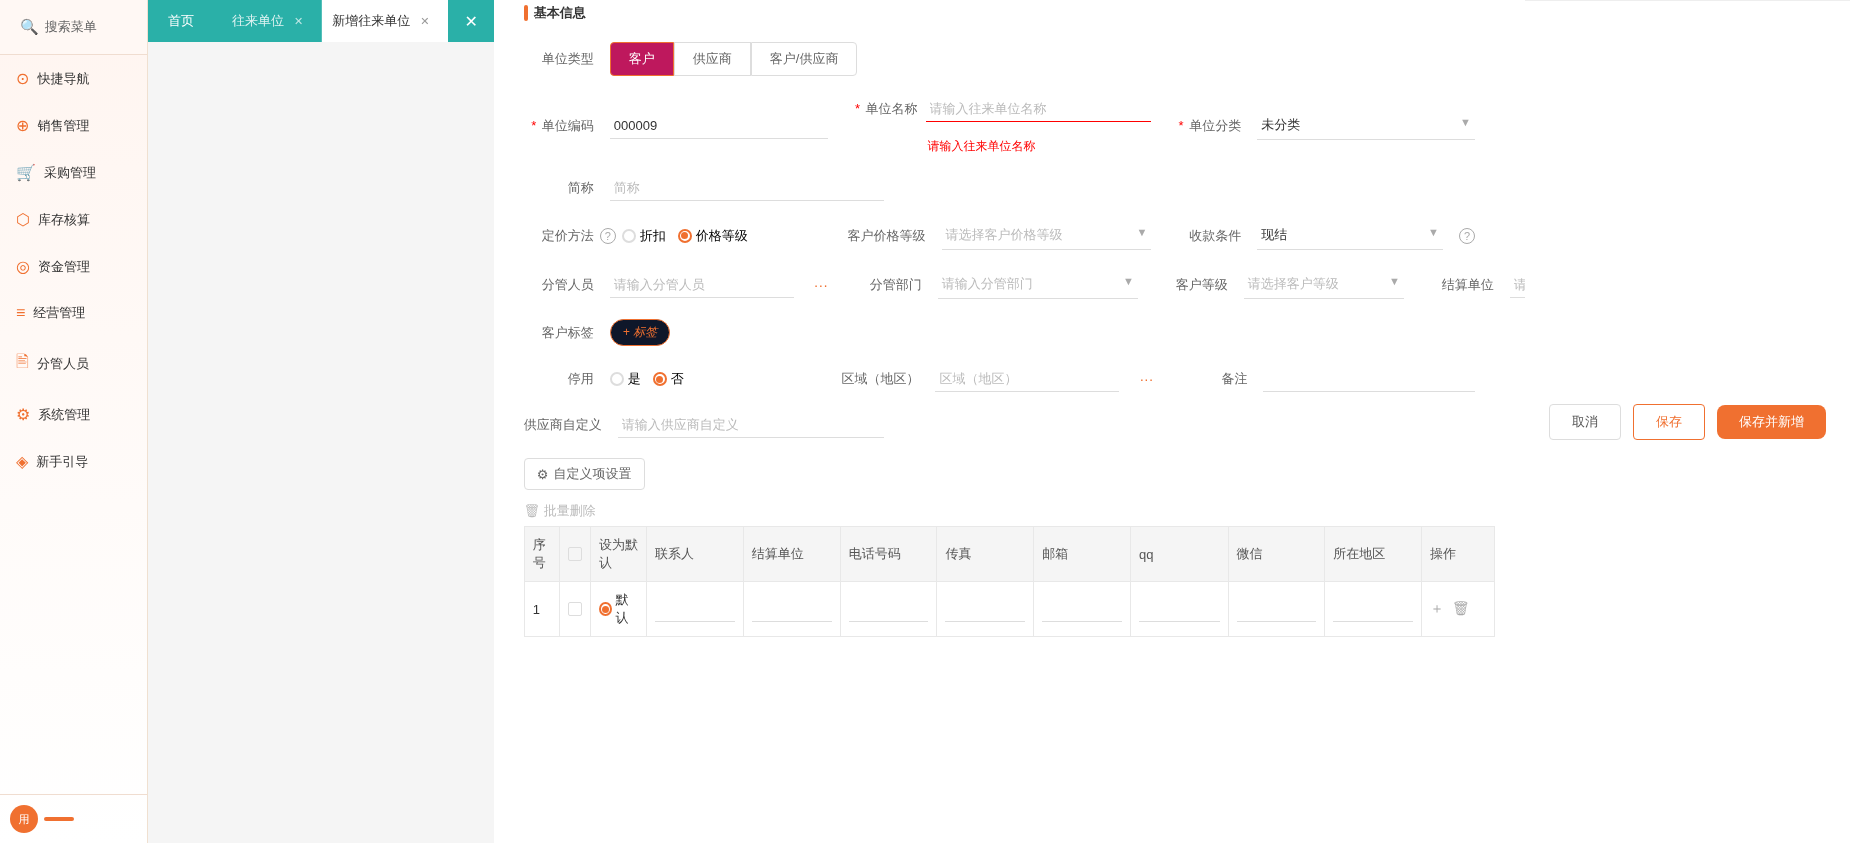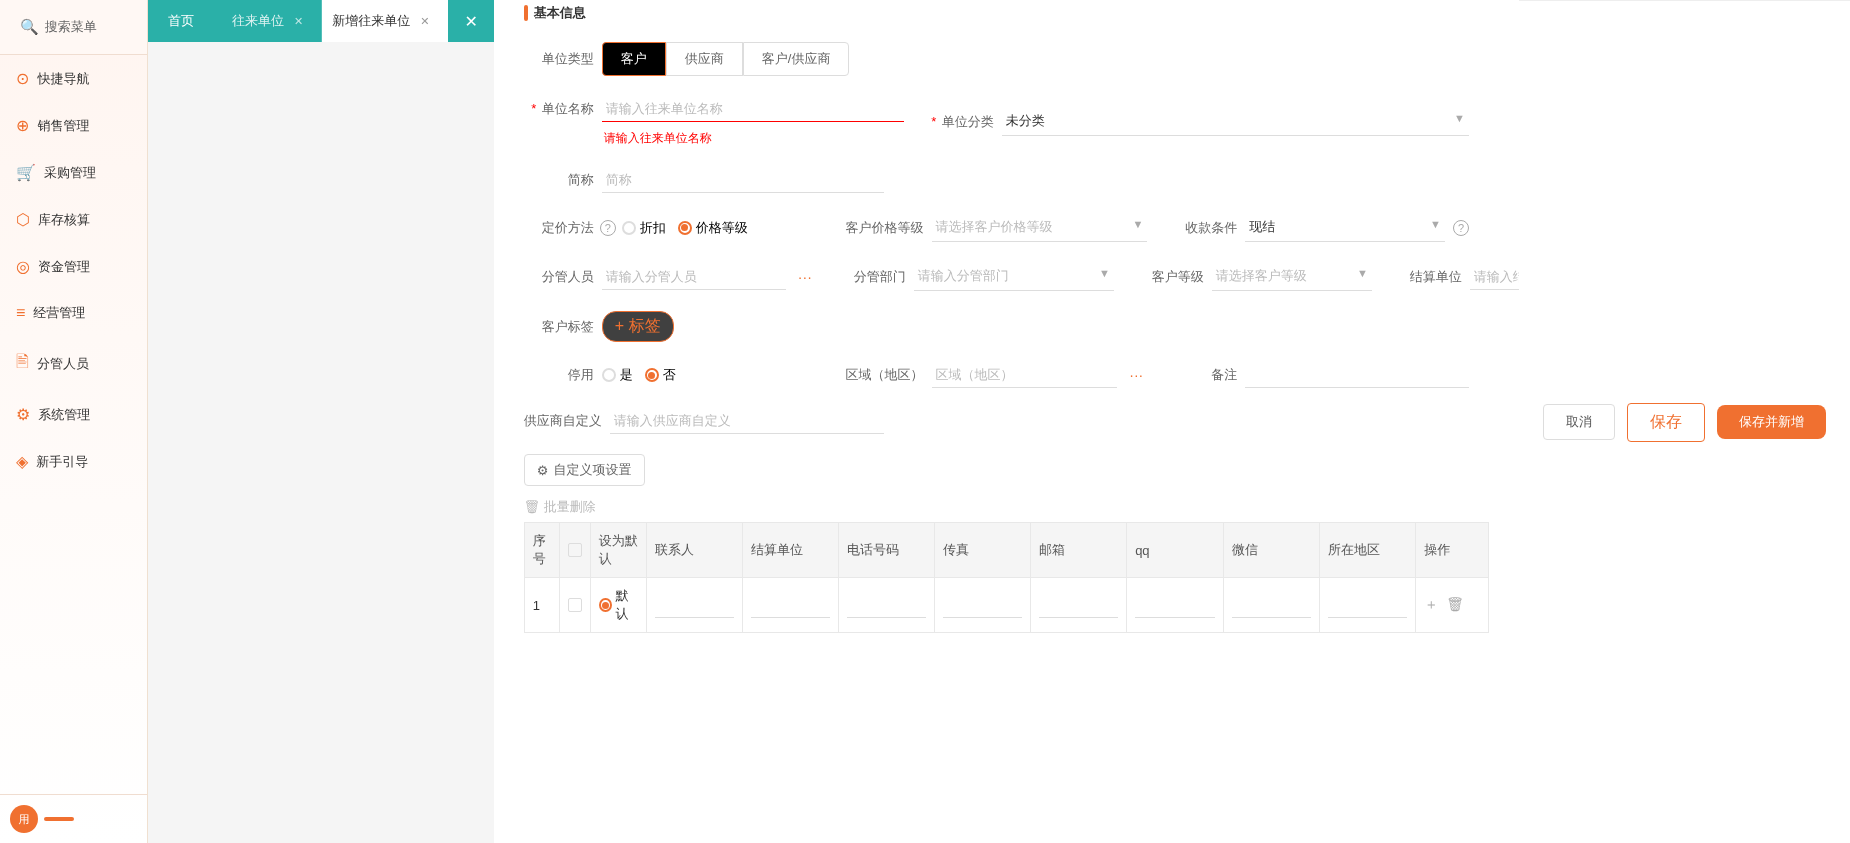--- a/index.html
+++ b/index.html
@@ -130,21 +130,21 @@
     .form-row {
       display: flex;
       align-items: center;
       margin-bottom: 20px;
       gap: 0;
     }
     .form-group {
       display: flex;
       align-items: center;
       flex: 1;
-      gap: 8px;
+      gap: 16px;
       padding-right: 20px;
     }
     .form-label {
       color: #666;
       white-space: nowrap;
       min-width: 70px;
       text-align: right;
     }
     .required-star {
       color: red;
@@ -187,21 +187,21 @@
     }
     .type-btn {
       padding: 7px 18px;
       border: 1px solid #ddd;
       cursor: pointer;
       font-size: 13px;
       color: #666;
       background: white;
     }
     .type-btn.active {
-      background: #000000;
+      background: #be185d;
       color: white;
       border-color: #f07030;
     }
     .type-btn:first-child { border-radius: 4px 0 0 4px; }
     .type-btn:last-child { border-radius: 0 4px 4px 0; }
 
     
     .radio-group {
       display: flex;
       align-items: center;
@@ -232,22 +232,23 @@
     
     .tag-btn {
       display: flex;
       align-items: center;
       gap: 4px;
       padding: 4px 12px;
       border: 1px solid #f07030;
       border-radius: 14px;
       color: #f07030;
       cursor: pointer;
-      font-size: 16px;
-      background: #404040;
+      font-size: 12px;
+      background: #0f172a;
+      font-style: italic;
     }
 
     
     .more-btn {
       color: #f07030;
       cursor: pointer;
       font-size: 14px;
       padding: 0 4px;
     }
 
@@ -314,21 +315,21 @@
       color: #555;
       font-size: 13px;
     }
     .btn-save {
       padding: 8px 22px;
       border: 1px solid #f07030;
       border-radius: 4px;
       cursor: pointer;
       background: white;
       color: #f07030;
-      font-size: 16px;
+      font-size: 13px;
     }
     .btn-save-new {
       padding: 8px 22px;
       border-radius: 8px;
       cursor: pointer;
       background: #f07030;
       color: white;
       font-size: 13px;
       border: none;
     }
@@ -443,20 +444,27 @@
         <span class="form-label">单位类型</span>
         <div class="type-buttons">
           <button class="type-btn active">客户</button>
           <button class="type-btn">供应商</button>
           <button class="type-btn">客户/供应商</button>
         </div>
       </div>
     </div>
 
     <div class="form-row">
+      <div class="form-group" style="max-width:380px;">
+        <span class="form-label">
+          <span class="required-star">*</span>
+          <span>单位编码</span>
+        </span>
+        <input class="form-input" type="text" value="000009" style="">
+      </div>
       <div class="form-group" style="max-width:400px;flex-direction:column;align-items:flex-start;">
         <div style="display:flex;align-items:center;gap:8px;width:100%;">
           <span class="form-label">
             <span class="required-star">*</span>
             <span>单位名称</span>
           </span>
           <input class="form-input error-border" type="text" style="flex: 1 1 0%;" placeholder="请输入往来单位名称">
         </div>
         <div style="padding-left:80px;">
           <span class="error-msg">请输入往来单位名称</span>

